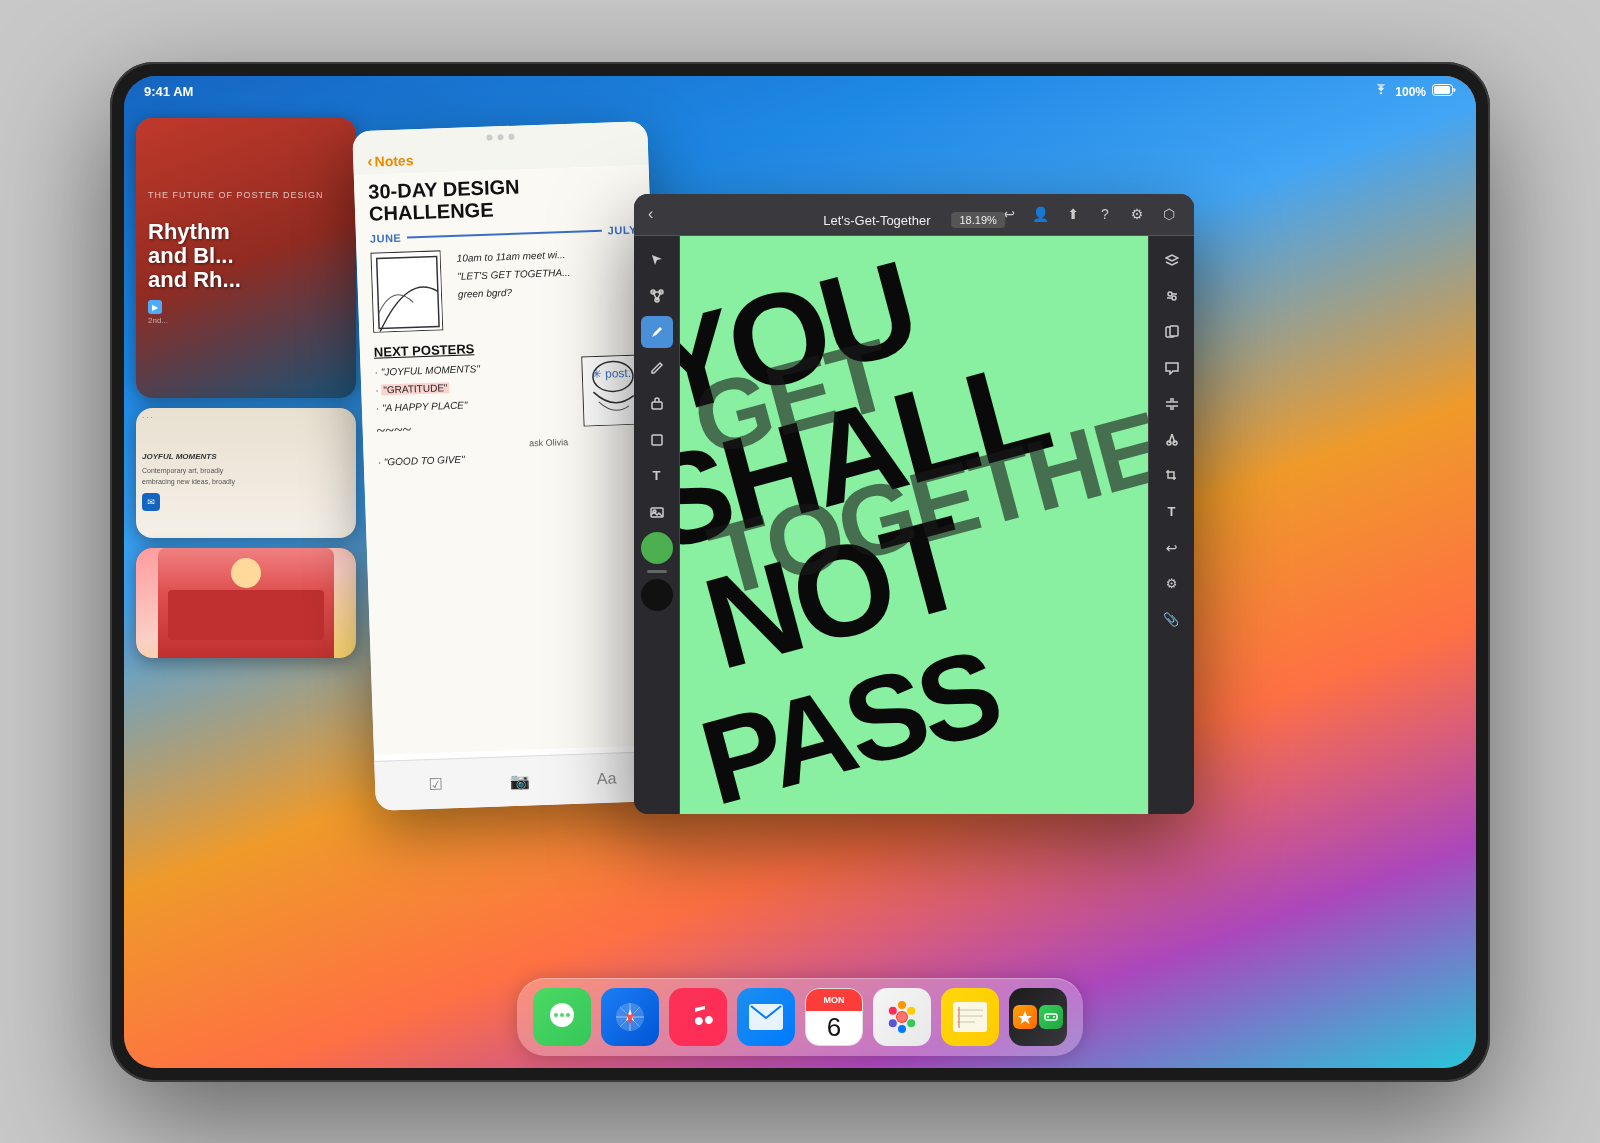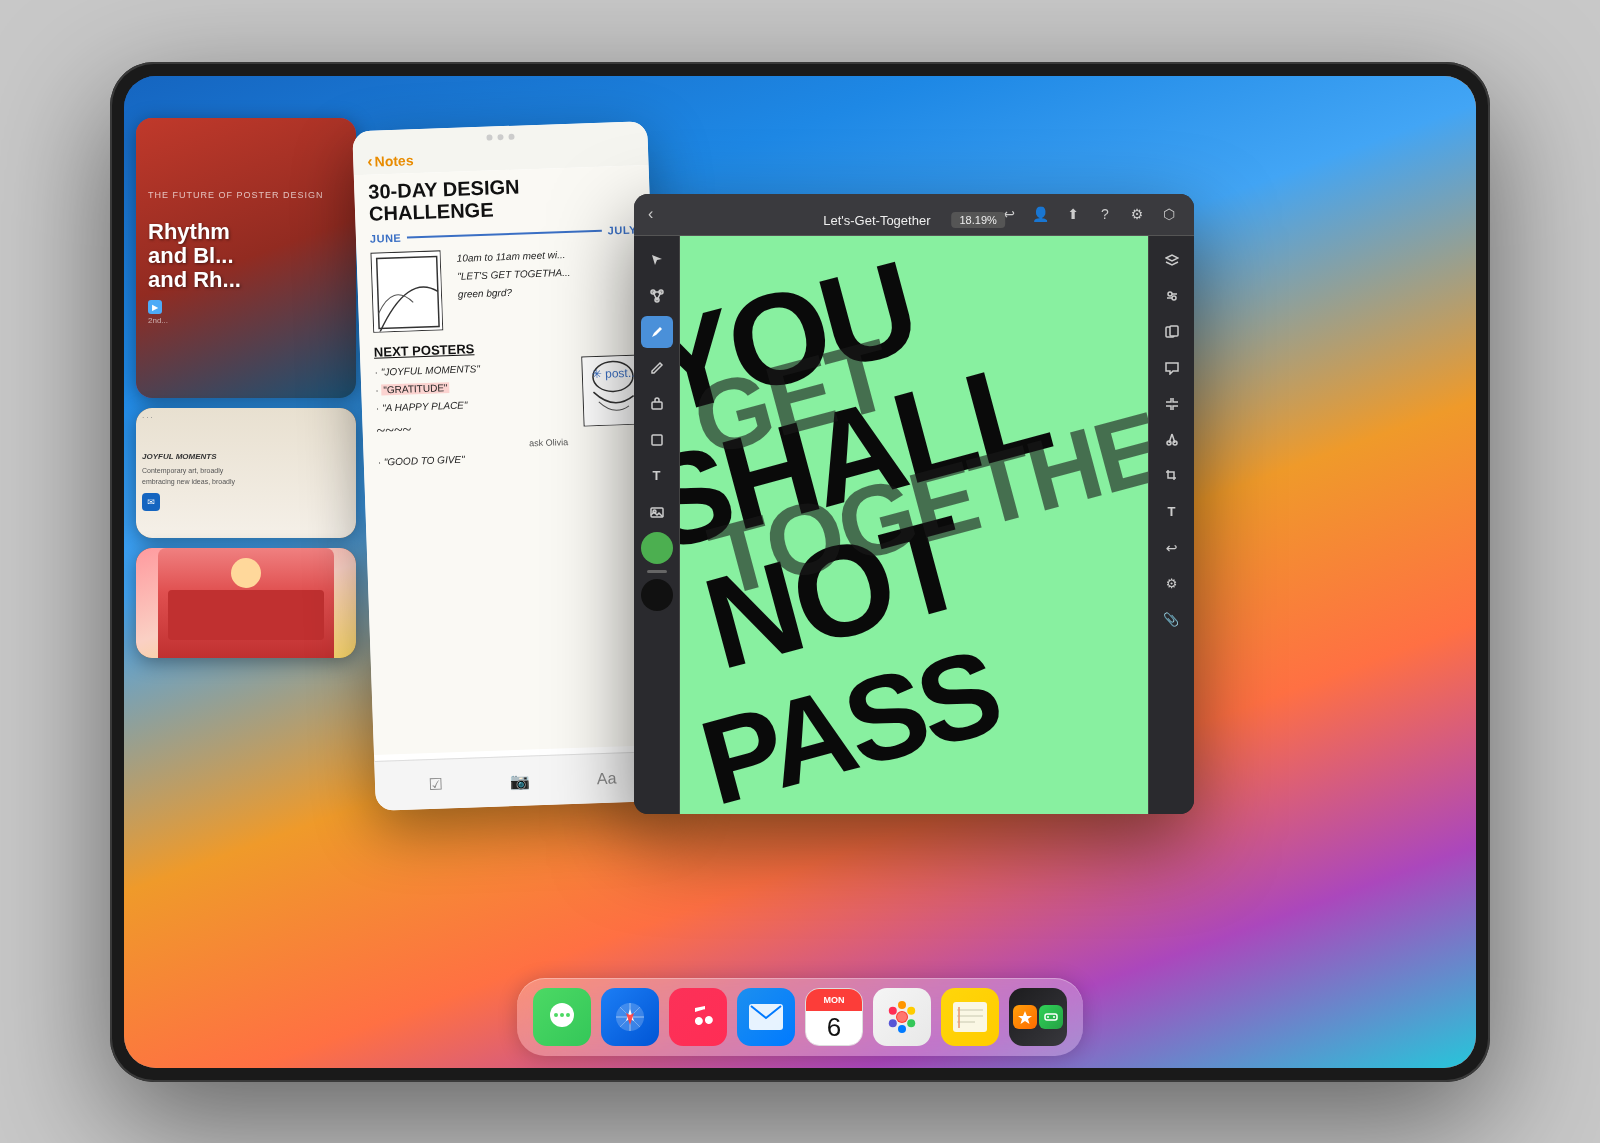--- a/index.html
+++ b/index.html
@@ -474,20 +474,40 @@
       overflow: hidden;
     }
   </style>
 </head>
 <body>
 
 <div class="ipad-frame">
   <div class="ipad-screen">
     <div class="wallpaper"></div>
 
+    <div class="status-bar">
+      <span class="status-time">9:41 AM</span>
+      <div class="status-right">
+        <span>
+          <svg width="16" height="12" viewBox="0 0 16 12" fill="white">
+            <path d="M8 10.5l1.5-1.5a2.1 2.1 0 00-3 0L8 10.5z"></path>
+            <path d="M8 7.5l3-3a4.2 4.2 0 00-6 0l3 3z" opacity="0.8"></path>
+            <path d="M8 4.5l4.5-4.5a6.4 6.4 0 00-9 0L8 4.5z" opacity="0.6"></path>
+          </svg>
+        </span>
+        <span style="font-size:12px;">100%</span>
+        <span>
+          <svg width="24" height="12" viewBox="0 0 24 12" fill="none">
+            <rect x="0.5" y="0.5" width="20" height="11" rx="3" stroke="white" stroke-width="1"></rect>
+            <rect x="2" y="2" width="16" height="8" rx="1.5" fill="white"></rect>
+            <path d="M21.5 4v4a2 2 0 000-4z" fill="white"></path>
+          </svg>
+        </span>
+      </div>
+    </div>
 
     <div class="app-switcher">
 
       <div class="left-panel">
 
         <div class="app-thumb app-thumb-large">
           <div class="thumb-content-magazine">
             <div style="font-size:9px;color:rgba(255,255,255,0.7);text-transform:uppercase;letter-spacing:1px;margin-bottom:20px;">The Future of Poster Design</div>
             <div class="thumb-text-large" style="font-size:22px;">Rhythm<br>and Bl...<br>and Rh...</div>
             <div style="margin-top:8px;display:flex;gap:4px;">

